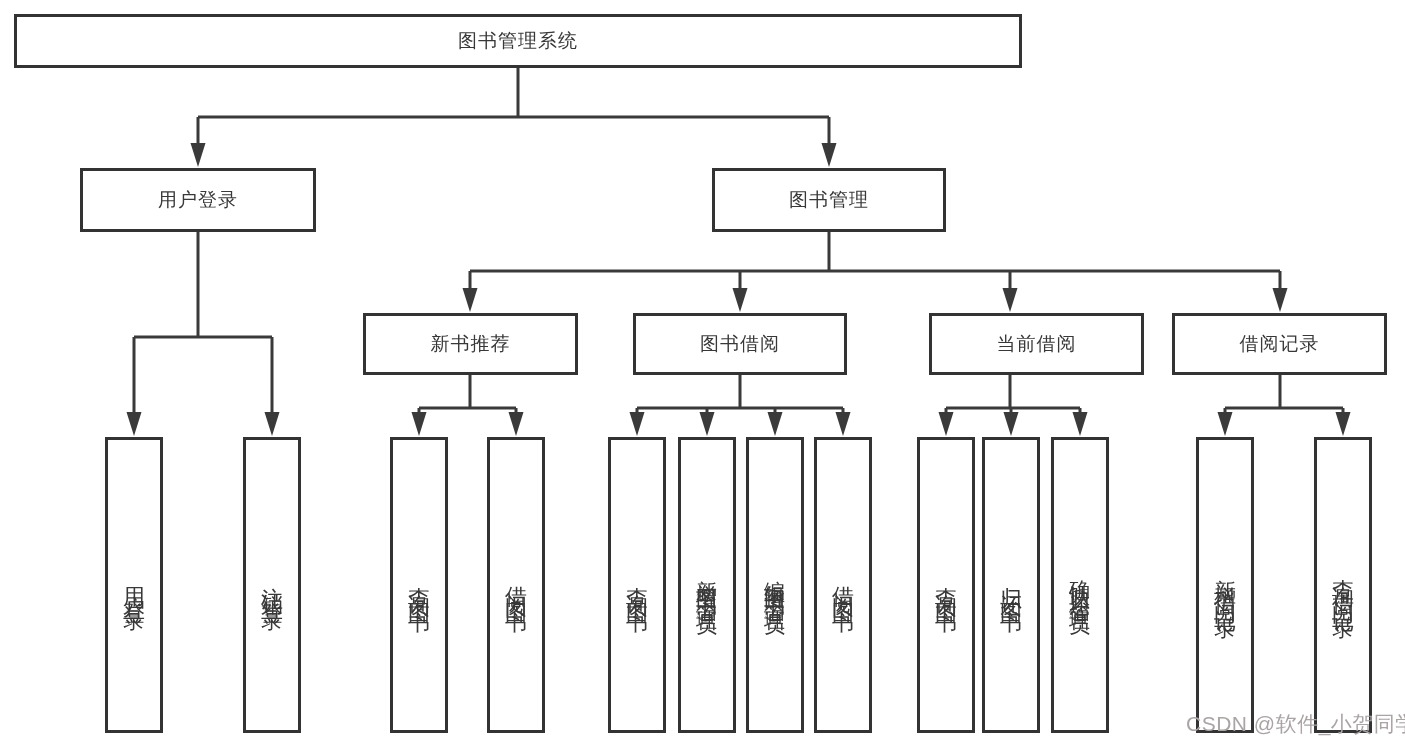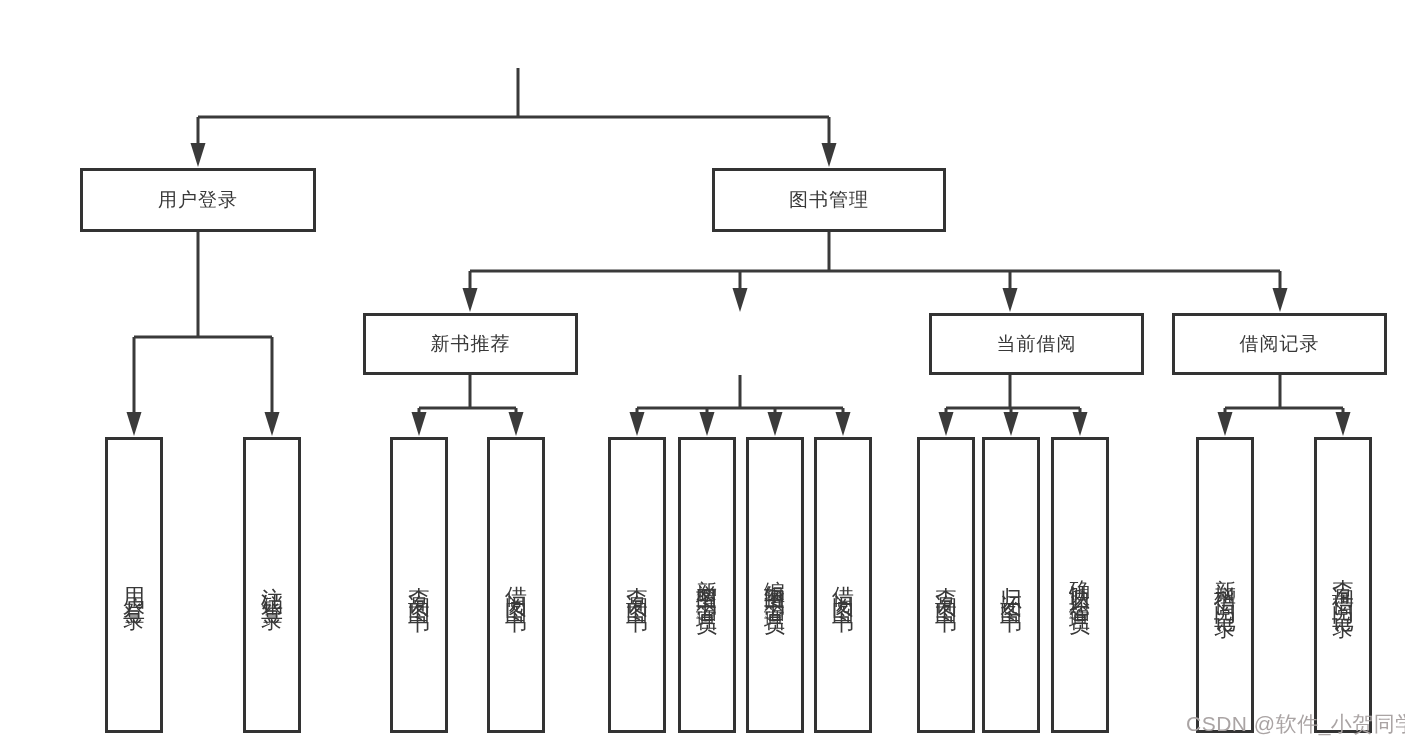--- a/index.html
+++ b/index.html
@@ -81,25 +81,27 @@
     <path d="M1010 375 V408 M946 408 H1080 M946 408 V414 M1011 408 V414 M1080 408 V414"></path>
     <polygon points="938.5,412 953.5,412 946,436"></polygon>
     <polygon points="1003.5,412 1018.5,412 1011,436"></polygon>
     <polygon points="1072.5,412 1087.5,412 1080,436"></polygon>
 
     <path d="M1280 375 V408 M1225 408 H1343 M1225 408 V414 M1343 408 V414"></path>
     <polygon points="1217.5,412 1232.5,412 1225,436"></polygon>
     <polygon points="1335.5,412 1350.5,412 1343,436"></polygon>
   </svg>
 
+  <div class="box hnode root">图书管理系统</div>
 
   <div class="box hnode" style="left:80px;top:168px;width:236px;height:64px">用户登录</div>
   <div class="box hnode" style="left:712px;top:168px;width:234px;height:64px">图书管理</div>
 
   <div class="box hnode" style="left:363px;top:313px;width:215px;height:62px">新书推荐</div>
+  <div class="box hnode" style="left:633px;top:313px;width:214px;height:62px">图书借阅</div>
   <div class="box hnode" style="left:929px;top:313px;width:215px;height:62px">当前借阅</div>
   <div class="box hnode" style="left:1172px;top:313px;width:215px;height:62px">借阅记录</div>
 
   <div class="box leaf" style="left:105px">用户登录</div>
   <div class="box leaf" style="left:243px">注销登录</div>
 
   <div class="box leaf" style="left:390px">查询图书</div>
   <div class="box leaf" style="left:487px">借阅图书</div>
 
   <div class="box leaf" style="left:608px">查询图书</div>

